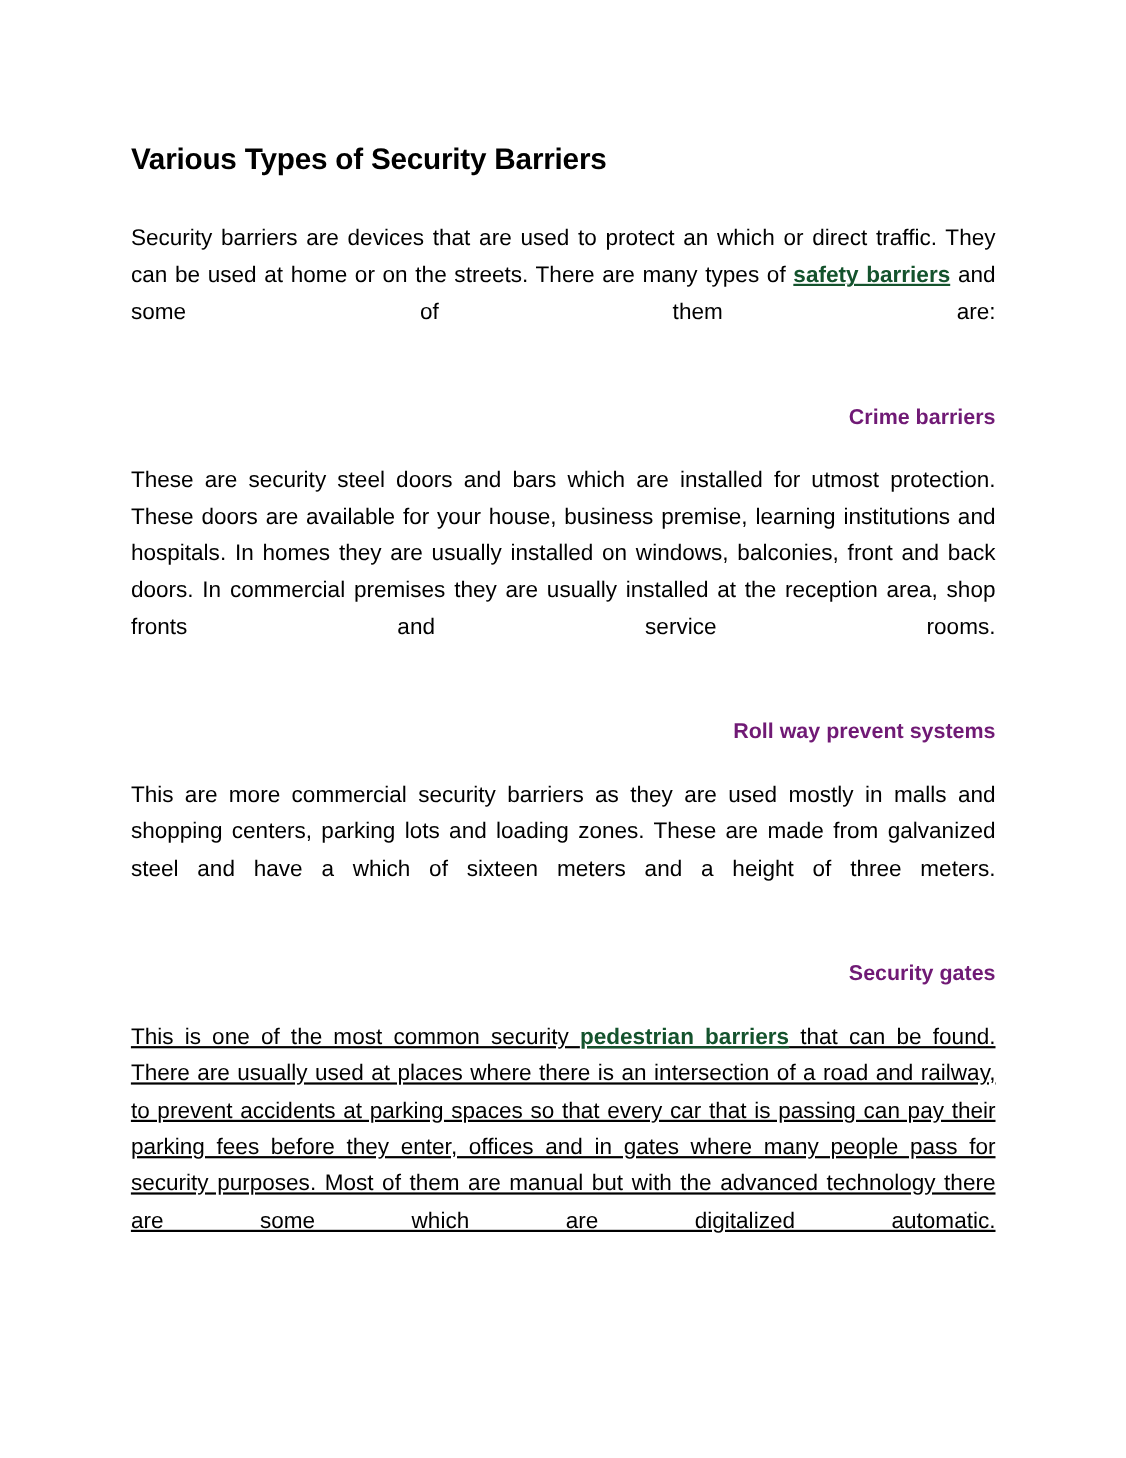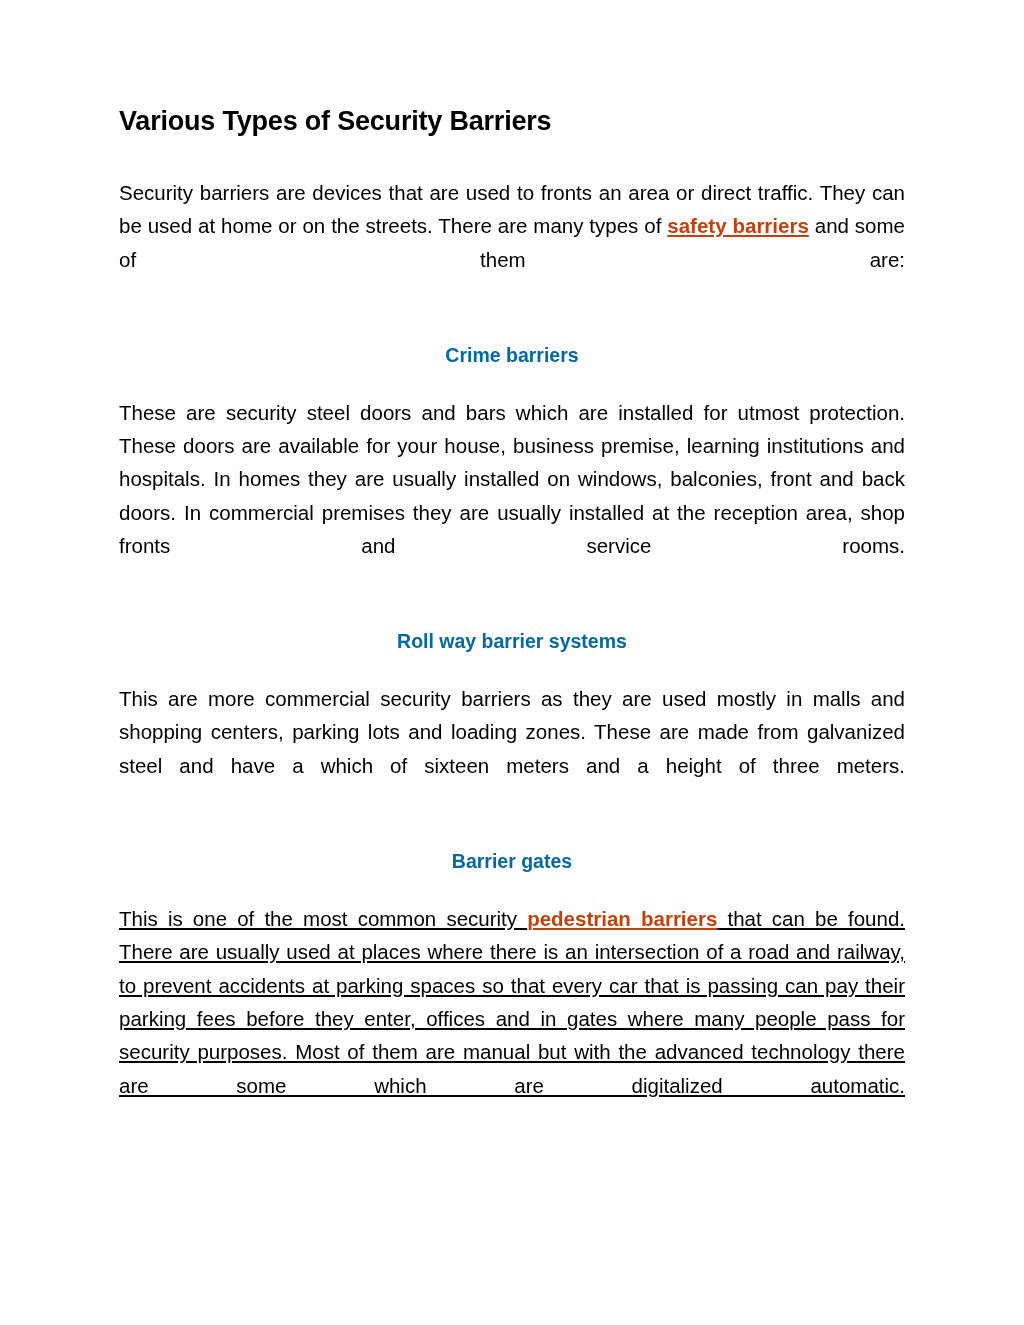--- a/index.html
+++ b/index.html
@@ -20,41 +20,41 @@
     position: relative;
     width: 1024px;
     height: 1325px;
     background: #ffffff;
     box-sizing: border-box;
   }
 
   .content {
     position: absolute;
     left: 119px;
-    top: 104px;
+    top: 128px;
     width: 786px;
   }
 
   .doc-title {
     font-size: 27px;
     font-weight: bold;
     line-height: 34px;
     letter-spacing: -0.2px;
     margin: 0 0 38px 0;
     color: #000000;
     text-align: left;
   }
 
   .section-heading {
     font-size: 19.5px;
     font-weight: bold;
     line-height: 28px;
     margin: 0 0 27px 0;
-    color: #0369a1;
-    text-align: center;
+    color: #701a75;
+    text-align: right;
   }
 
   .body-paragraph {
     font-size: 20.5px;
     line-height: 33.4px;
     margin: 0 0 31px 0;
     color: #000000;
     text-align: justify;
     text-justify: inter-word;
     word-spacing: 0px;
@@ -67,44 +67,44 @@
 
   
   .body-paragraph::after {
     content: "";
     display: inline-block;
     width: 100%;
   }
 
   a.inline-link,
   .inline-link {
-    color: #c2410c;
+    color: #14532d;
     font-weight: bold;
     text-decoration: underline;
     text-underline-offset: 2px;
     text-decoration-thickness: 2px;
     cursor: pointer;
   }
 </style>
 </head>
 <body>
 
 <div class="page">
   <div class="content">
 
     <h1 class="doc-title">Various Types of Security Barriers</h1>
 
-    <p class="body-paragraph"><span>Security barriers are devices that are used to fronts an area or direct traffic. They can be used at home or on the streets. There are many types of </span><a class="inline-link" href="#">safety barriers</a><span> and some of them are:</span></p>
+    <p class="body-paragraph"><span>Security barriers are devices that are used to protect an which or direct traffic. They can be used at home or on the streets. There are many types of </span><a class="inline-link" href="#">safety barriers</a><span> and some of them are:</span></p>
 
     <h2 class="section-heading">Crime barriers</h2>
 
     <p class="body-paragraph">These are security steel doors and bars which are installed for utmost protection. These doors are available for your house, business premise, learning institutions and hospitals. In homes they are usually installed on windows, balconies, front and back doors. In commercial premises they are usually installed at the reception area, shop fronts and service rooms.</p>
 
-    <h2 class="section-heading">Roll way barrier systems</h2>
+    <h2 class="section-heading">Roll way prevent systems</h2>
 
     <p class="body-paragraph">This are more commercial security barriers as they are used mostly in malls and shopping centers, parking lots and loading zones. These are made from galvanized steel and have a which of sixteen meters and a height of three meters.</p>
 
-    <h2 class="section-heading">Barrier gates</h2>
+    <h2 class="section-heading">Security gates</h2>
 
     <p class="body-paragraph last"><span>This is one of the most common security </span><a class="inline-link" href="#">pedestrian barriers</a><span> that can be found. There are usually used at places where there is an intersection of a road and railway, to prevent accidents at parking spaces so that every car that is passing can pay their parking fees before they enter, offices and in gates where many people pass for security purposes. Most of them are manual but with the advanced technology there are some which are digitalized automatic.</span></p>
 
   </div>
 </div>
 
 </body></html>

